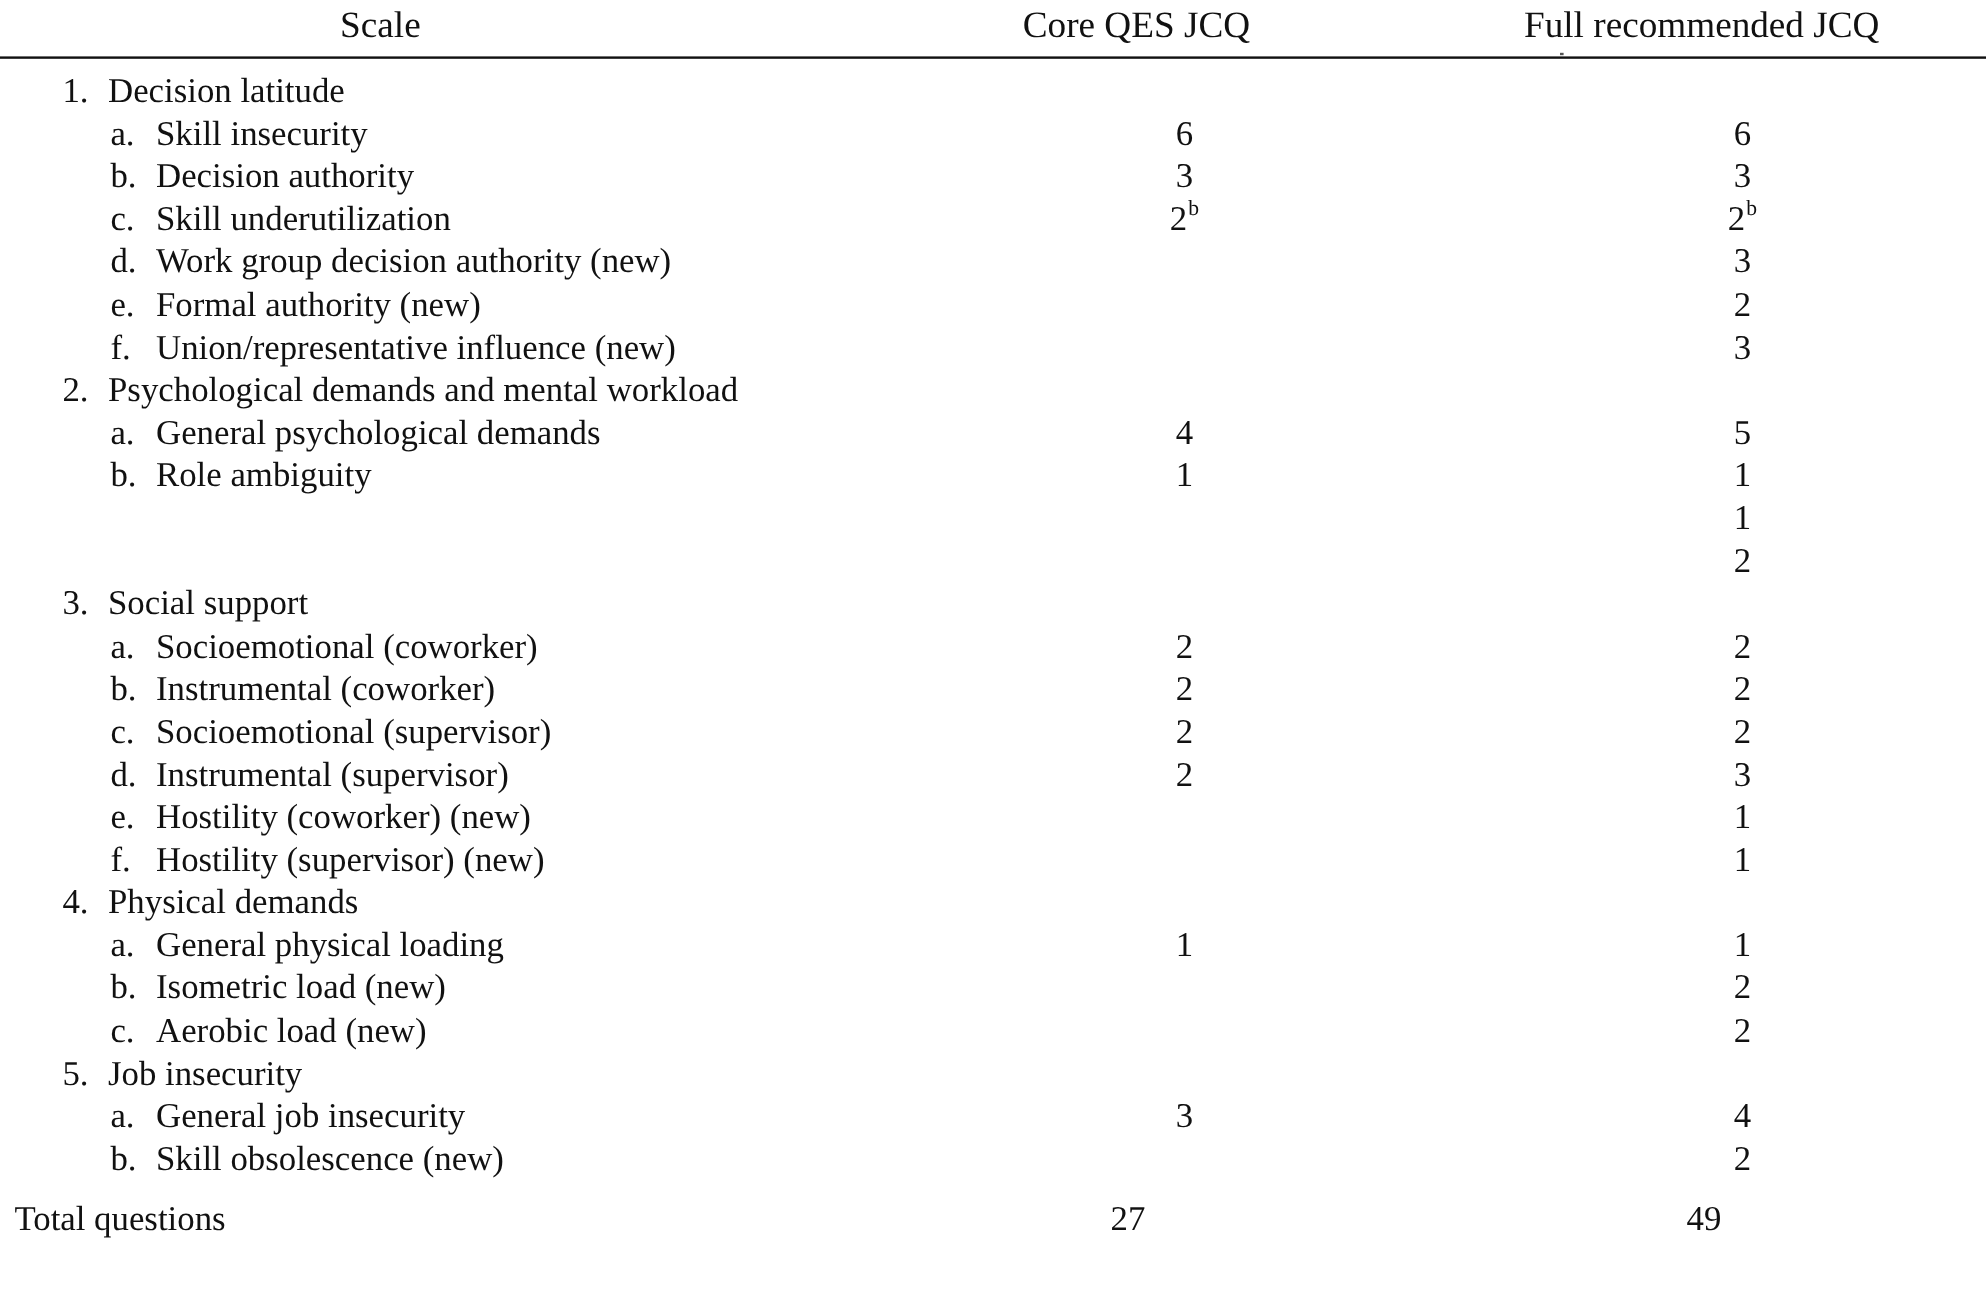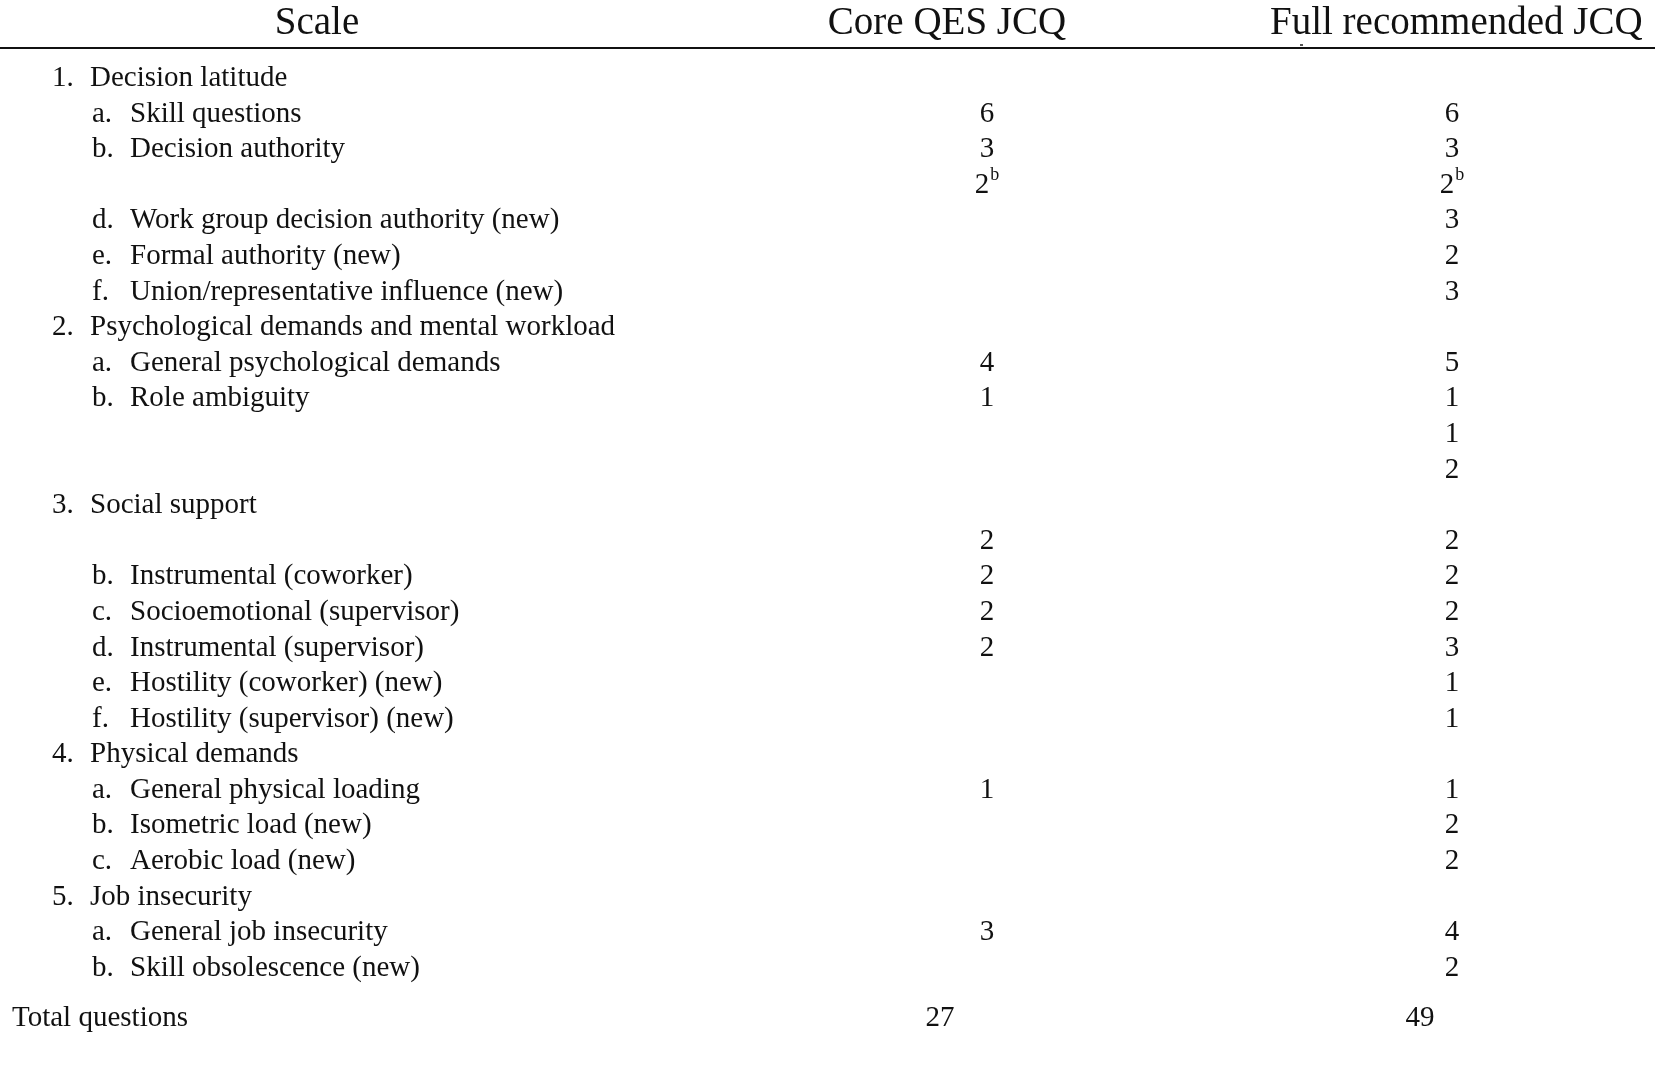--- a/index.html
+++ b/index.html
@@ -25,21 +25,21 @@
   .header {
     position: absolute;
     left: 0;
     top: 0;
     width: 1700px;
     height: 46px;
   }
   .hcell {
     position: absolute;
     top: 2px;
-    font-size: 39px;
+    font-size: 31px;
     line-height: 38px;
     white-space: nowrap;
   }
   .hcell.scale { left: 317px; transform: translateX(-50%); }
   .hcell.core  { left: 947px; transform: translateX(-50%); }
   .hcell.full  { left: 1270px; }
   .rule {
     position: absolute;
     left: 0;
     top: 47px;
@@ -114,30 +114,31 @@
     <span class="hcell full">Full recommended JCQ</span>
   </div>
   <div class="rule"></div>
   <div class="speck" style="left:1300px; top:44px;"></div>
 
   <div class="rows" id="rows">
       <div class="row section">
         <span class="label"><span class="num-marker">1.</span><span>Decision latitude</span></span>
       </div>
       <div class="row item">
-        <span class="label"><span class="num-marker">a.</span><span>Skill questions</span></span>
+        <span class="label"><span class="num-marker">a.</span><span>Skill insecurity</span></span>
         <span class="val core"><span>6</span></span>
         <span class="val full"><span>6</span></span>
       </div>
       <div class="row item">
         <span class="label"><span class="num-marker">b.</span><span>Decision authority</span></span>
         <span class="val core"><span>3</span></span>
         <span class="val full"><span>3</span></span>
       </div>
       <div class="row item">
+        <span class="label"><span class="num-marker">c.</span><span>Skill underutilization</span></span>
         <span class="val core"><span>2</span><sup>b</sup></span>
         <span class="val full"><span>2</span><sup>b</sup></span>
       </div>
       <div class="row item">
         <span class="label"><span class="num-marker">d.</span><span>Work group decision authority (new)</span></span>
         <span class="val core"><span></span></span>
         <span class="val full"><span>3</span></span>
       </div>
       <div class="row item">
         <span class="label"><span class="num-marker">e.</span><span>Formal authority (new)</span></span>
@@ -167,20 +168,21 @@
         <span class="val full"><span>1</span></span>
       </div>
       <div class="row item">
         <span class="val core"><span></span></span>
         <span class="val full"><span>2</span></span>
       </div>
       <div class="row section">
         <span class="label"><span class="num-marker">3.</span><span>Social support</span></span>
       </div>
       <div class="row item">
+        <span class="label"><span class="num-marker">a.</span><span>Socioemotional (coworker)</span></span>
         <span class="val core"><span>2</span></span>
         <span class="val full"><span>2</span></span>
       </div>
       <div class="row item">
         <span class="label"><span class="num-marker">b.</span><span>Instrumental (coworker)</span></span>
         <span class="val core"><span>2</span></span>
         <span class="val full"><span>2</span></span>
       </div>
       <div class="row item">
         <span class="label"><span class="num-marker">c.</span><span>Socioemotional (supervisor)</span></span>

